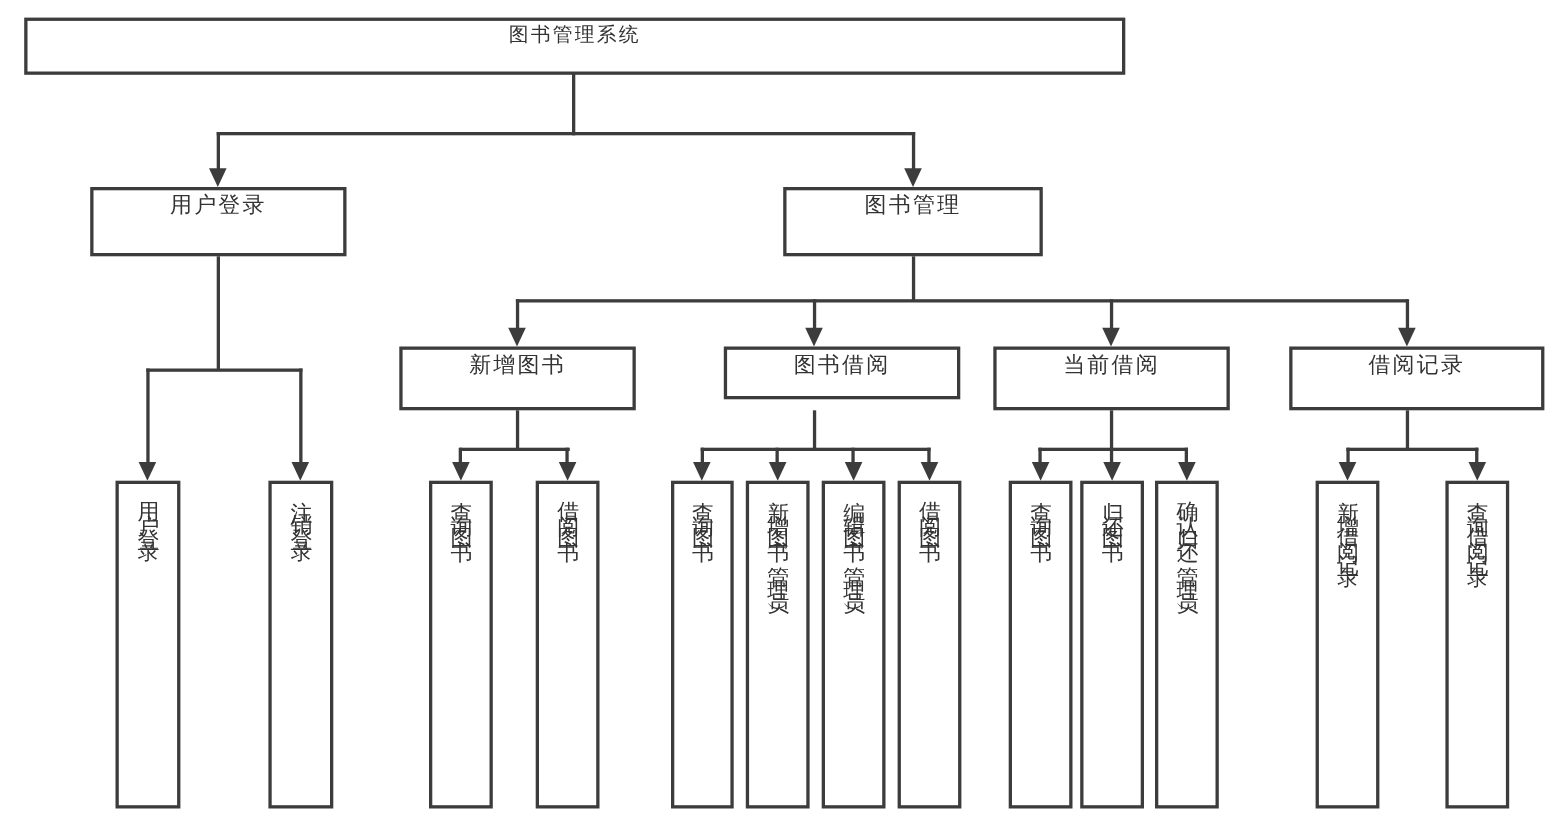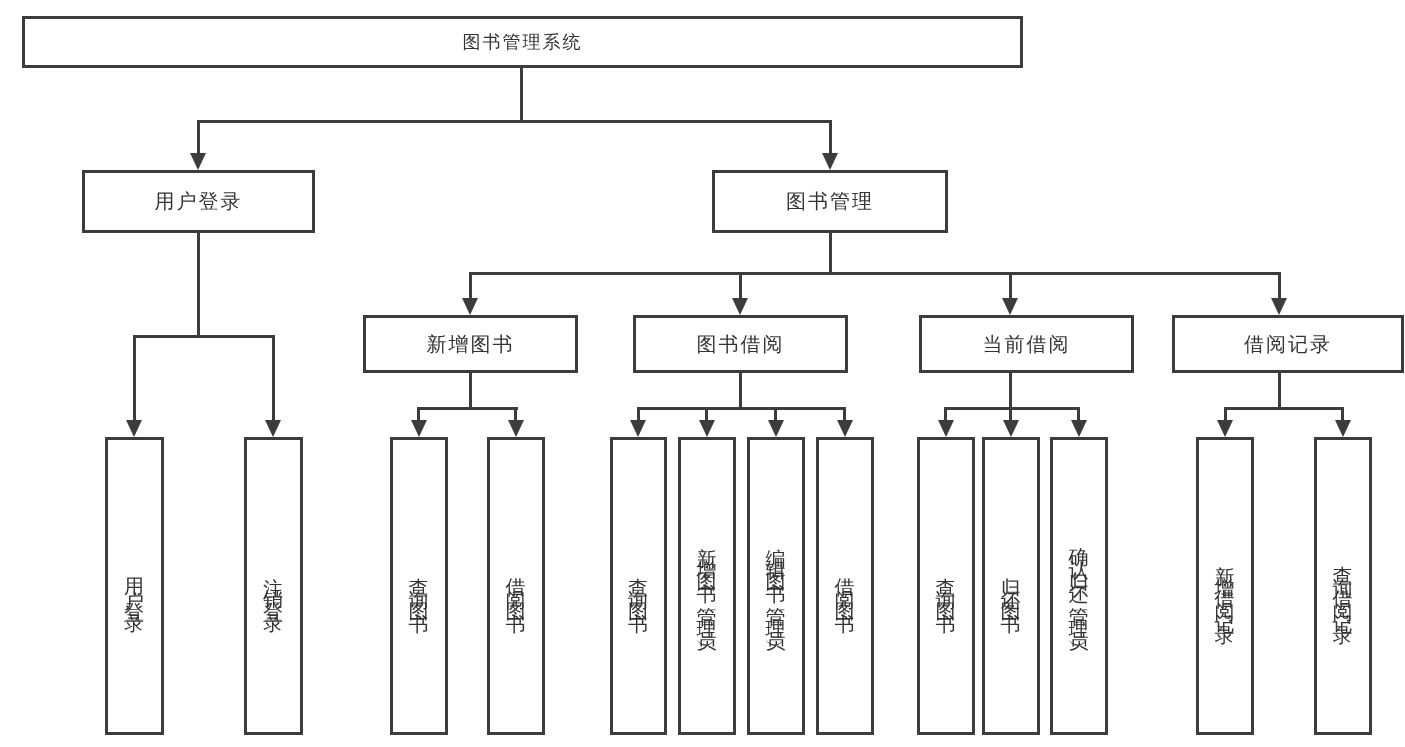--- a/index.html
+++ b/index.html
@@ -15,21 +15,20 @@
     background: #ffffff;
     overflow: hidden;
     color: #333333;
   }
   .box {
     position: absolute;
     box-sizing: border-box;
     border: 3px solid #3c3c3c;
     background: #ffffff;
     display: flex;
-    align-items: center;
     justify-content: center;
   }
   .box.h span {
     font-size: 20px;
     letter-spacing: 2px;
     color: #333333;
     white-space: nowrap;
   }
   .box.root span { font-size: 18px; }
   .box.v span {
@@ -96,24 +95,24 @@
   <div class="vl" style="left:739px; top:272px; height:28px;"></div>
   <div class="ah" style="left:732px; top:298px;"></div>
   <div class="vl" style="left:1009px; top:272px; height:28px;"></div>
   <div class="ah" style="left:1002px; top:298px;"></div>
   <div class="vl" style="left:1278px; top:272px; height:28px;"></div>
   <div class="ah" style="left:1271px; top:298px;"></div>
 
   <div class="box h" style="left:363px; top:315px; width:215px; height:58px;">
     <span>新增图书</span>
   </div>
-  <div class="box h" style="left:633px; top:315px; width:215px; height:58px;">
+  <div class="box h" style="left:658px; top:315px; width:215px; height:48px;">
     <span>图书借阅</span>
   </div>
-  <div class="box h" style="left:903px; top:315px; width:215px; height:58px;margin-left:16px;">
+  <div class="box h" style="left:903px; top:315px; width:215px; height:58px;">
     <span>当前借阅</span>
   </div>
   <div class="box h" style="left:1172px; top:315px; width:232px; height:58px;">
     <span>借阅记录</span>
   </div>
 
   <div class="vl" style="left:469px; top:373px; height:36px;"></div>
   <div class="hl" style="left:418px; top:407px; width:100px;"></div>
   <div class="vl" style="left:417px; top:407px; height:16px;"></div>
   <div class="ah" style="left:411px; top:420px;"></div>

